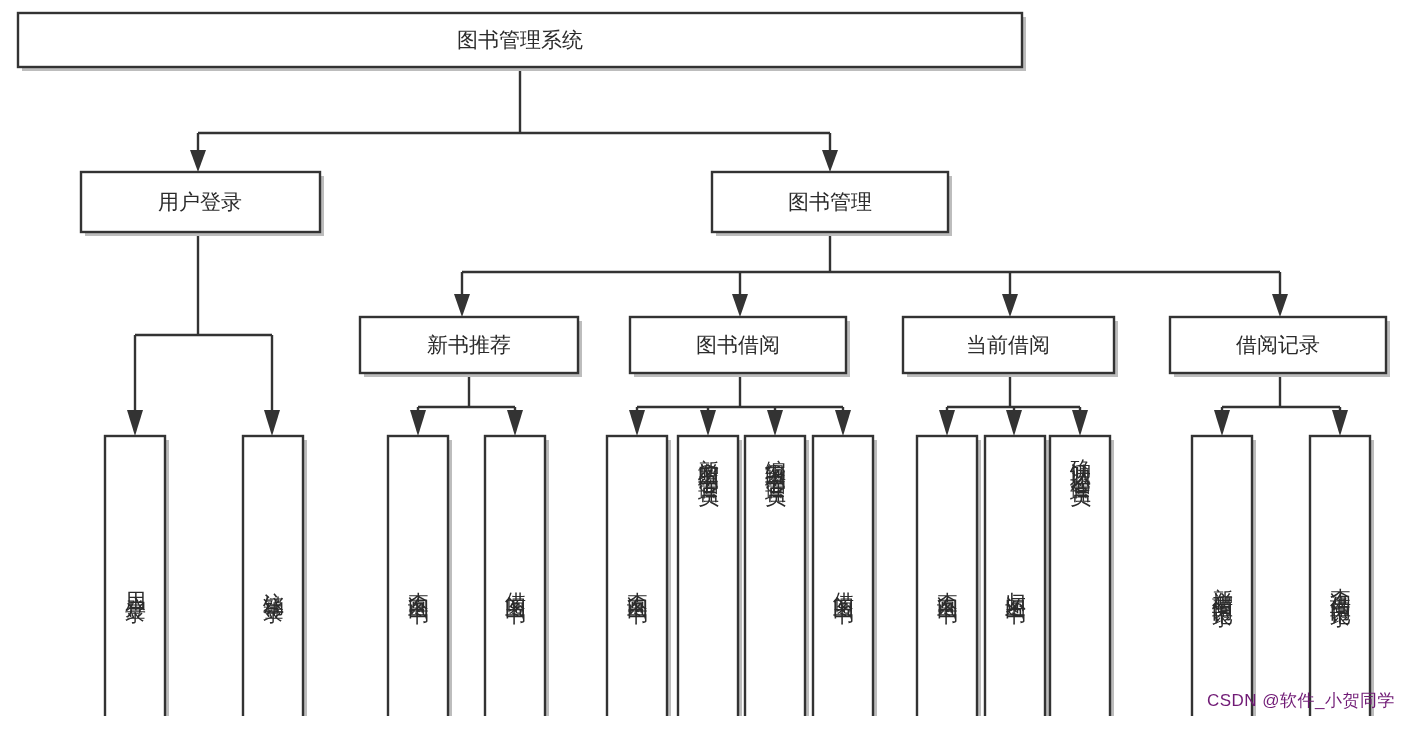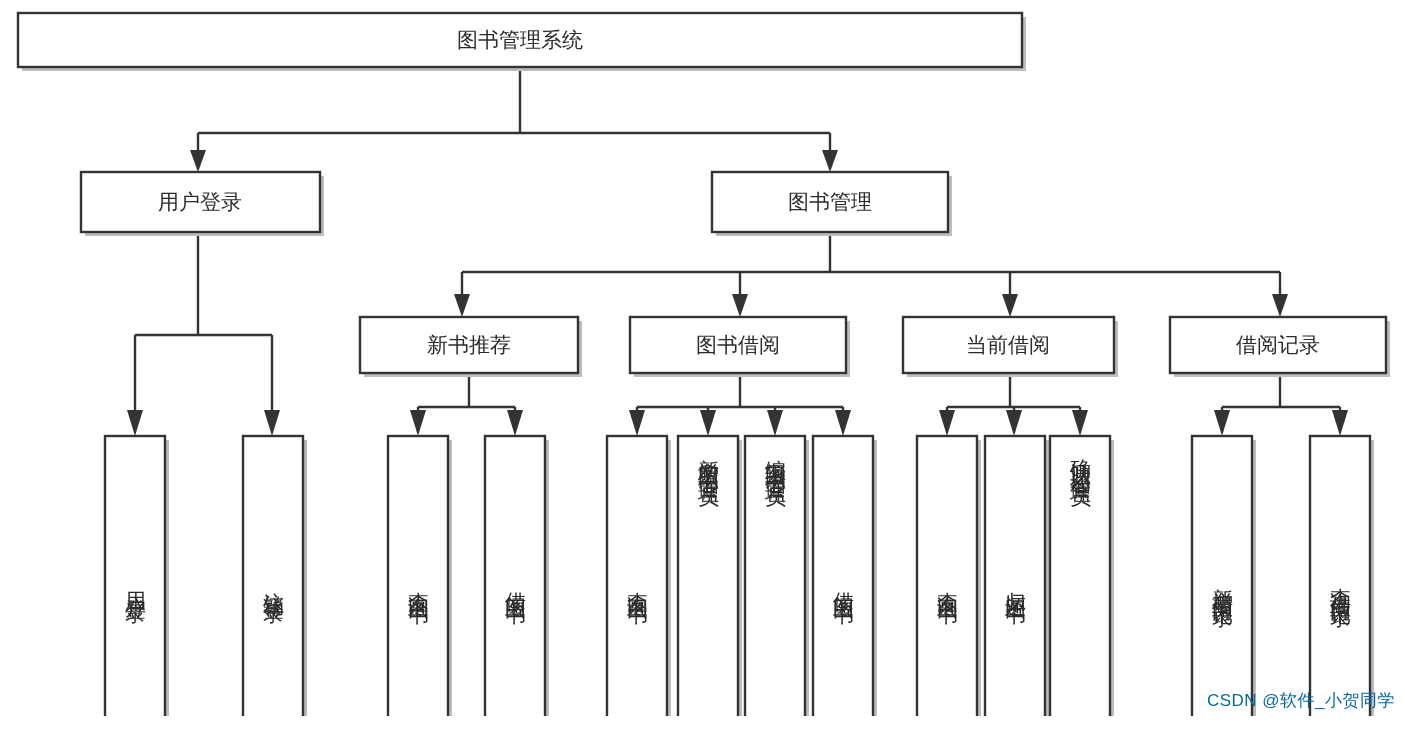--- a/index.html
+++ b/index.html
@@ -64,21 +64,21 @@
     color: #2b2b2b;
     letter-spacing: 4px;
     white-space: nowrap;
   }
   .watermark {
     position: absolute;
     right: 10px;
     bottom: 4px;
     font-family: "Liberation Sans", "DejaVu Sans", sans-serif;
     font-size: 17px;
-    color: #0369a1;
+    color: #701a75;
     letter-spacing: 0.5px;
     white-space: nowrap;
   }
 </style>
 </head>
 <body>
 
 <div id="diagram-root">
 
   <svg class="diagram-canvas" viewBox="0 0 1405 747" xmlns="http://www.w3.org/2000/svg">

